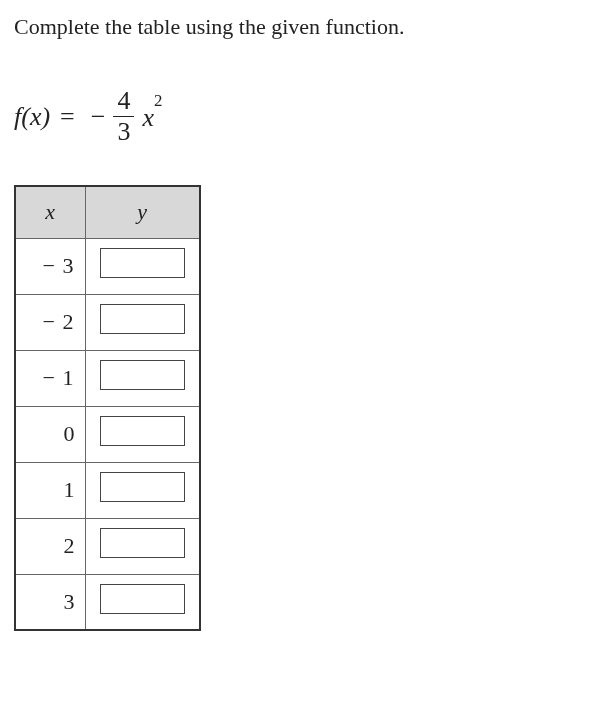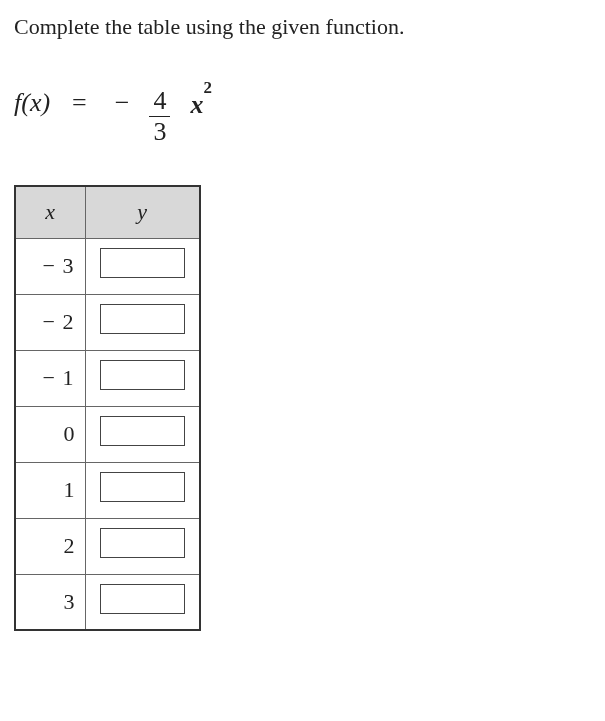--- a/index.html
+++ b/index.html
@@ -17,42 +17,42 @@
     .instruction {
       margin-bottom: 48px;
       font-size: 22px;
     }
     .function-eq {
       font-size: 26px;
       font-style: italic;
       font-family: 'Times New Roman', Times, serif;
       margin-bottom: 40px;
       display: flex;
-      gap: 16px;
+      align-items: center;
+      gap: 4px;
     }
     .frac {
       display: inline-flex;
       flex-direction: column;
       align-items: center;
       font-style: normal;
       line-height: 1;
       vertical-align: middle;
       margin: 0 4px 0 2px;
     }
     .frac .num {
       padding: 0 4px 2px 4px;
       border-bottom: 1.5px solid #222;
     }
     .frac .den {
       padding: 2px 4px 0 4px;
     }
     .xsq {
       font-style: italic;
       position: relative;
-      font-weight: bold;
     }
     .xsq sup {
       font-style: normal;
       font-size: 0.65em;
       position: relative;
       top: -0.6em;
     }
     table.func-table {
       border-collapse: collapse;
       border: 2px solid #333;

